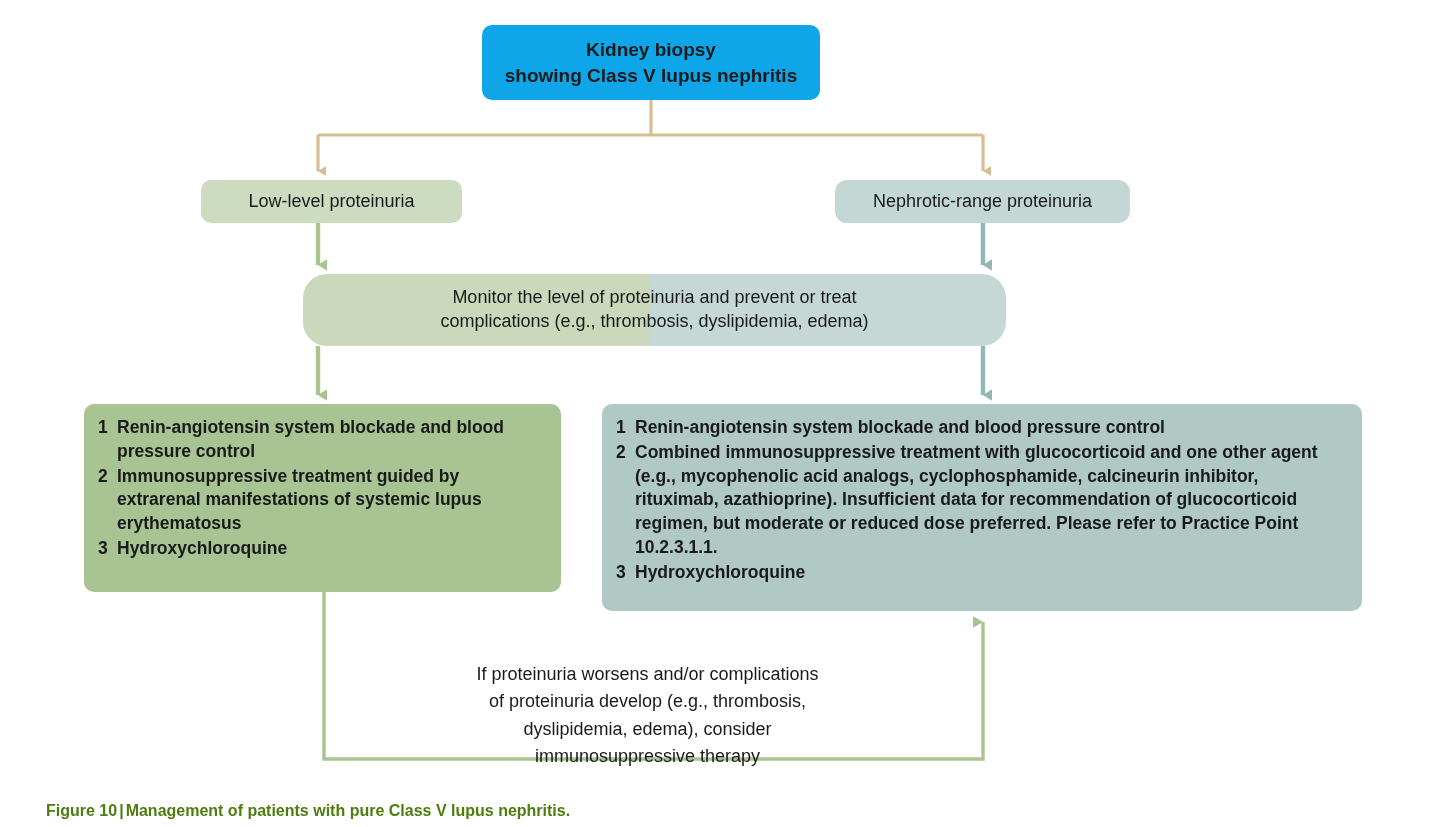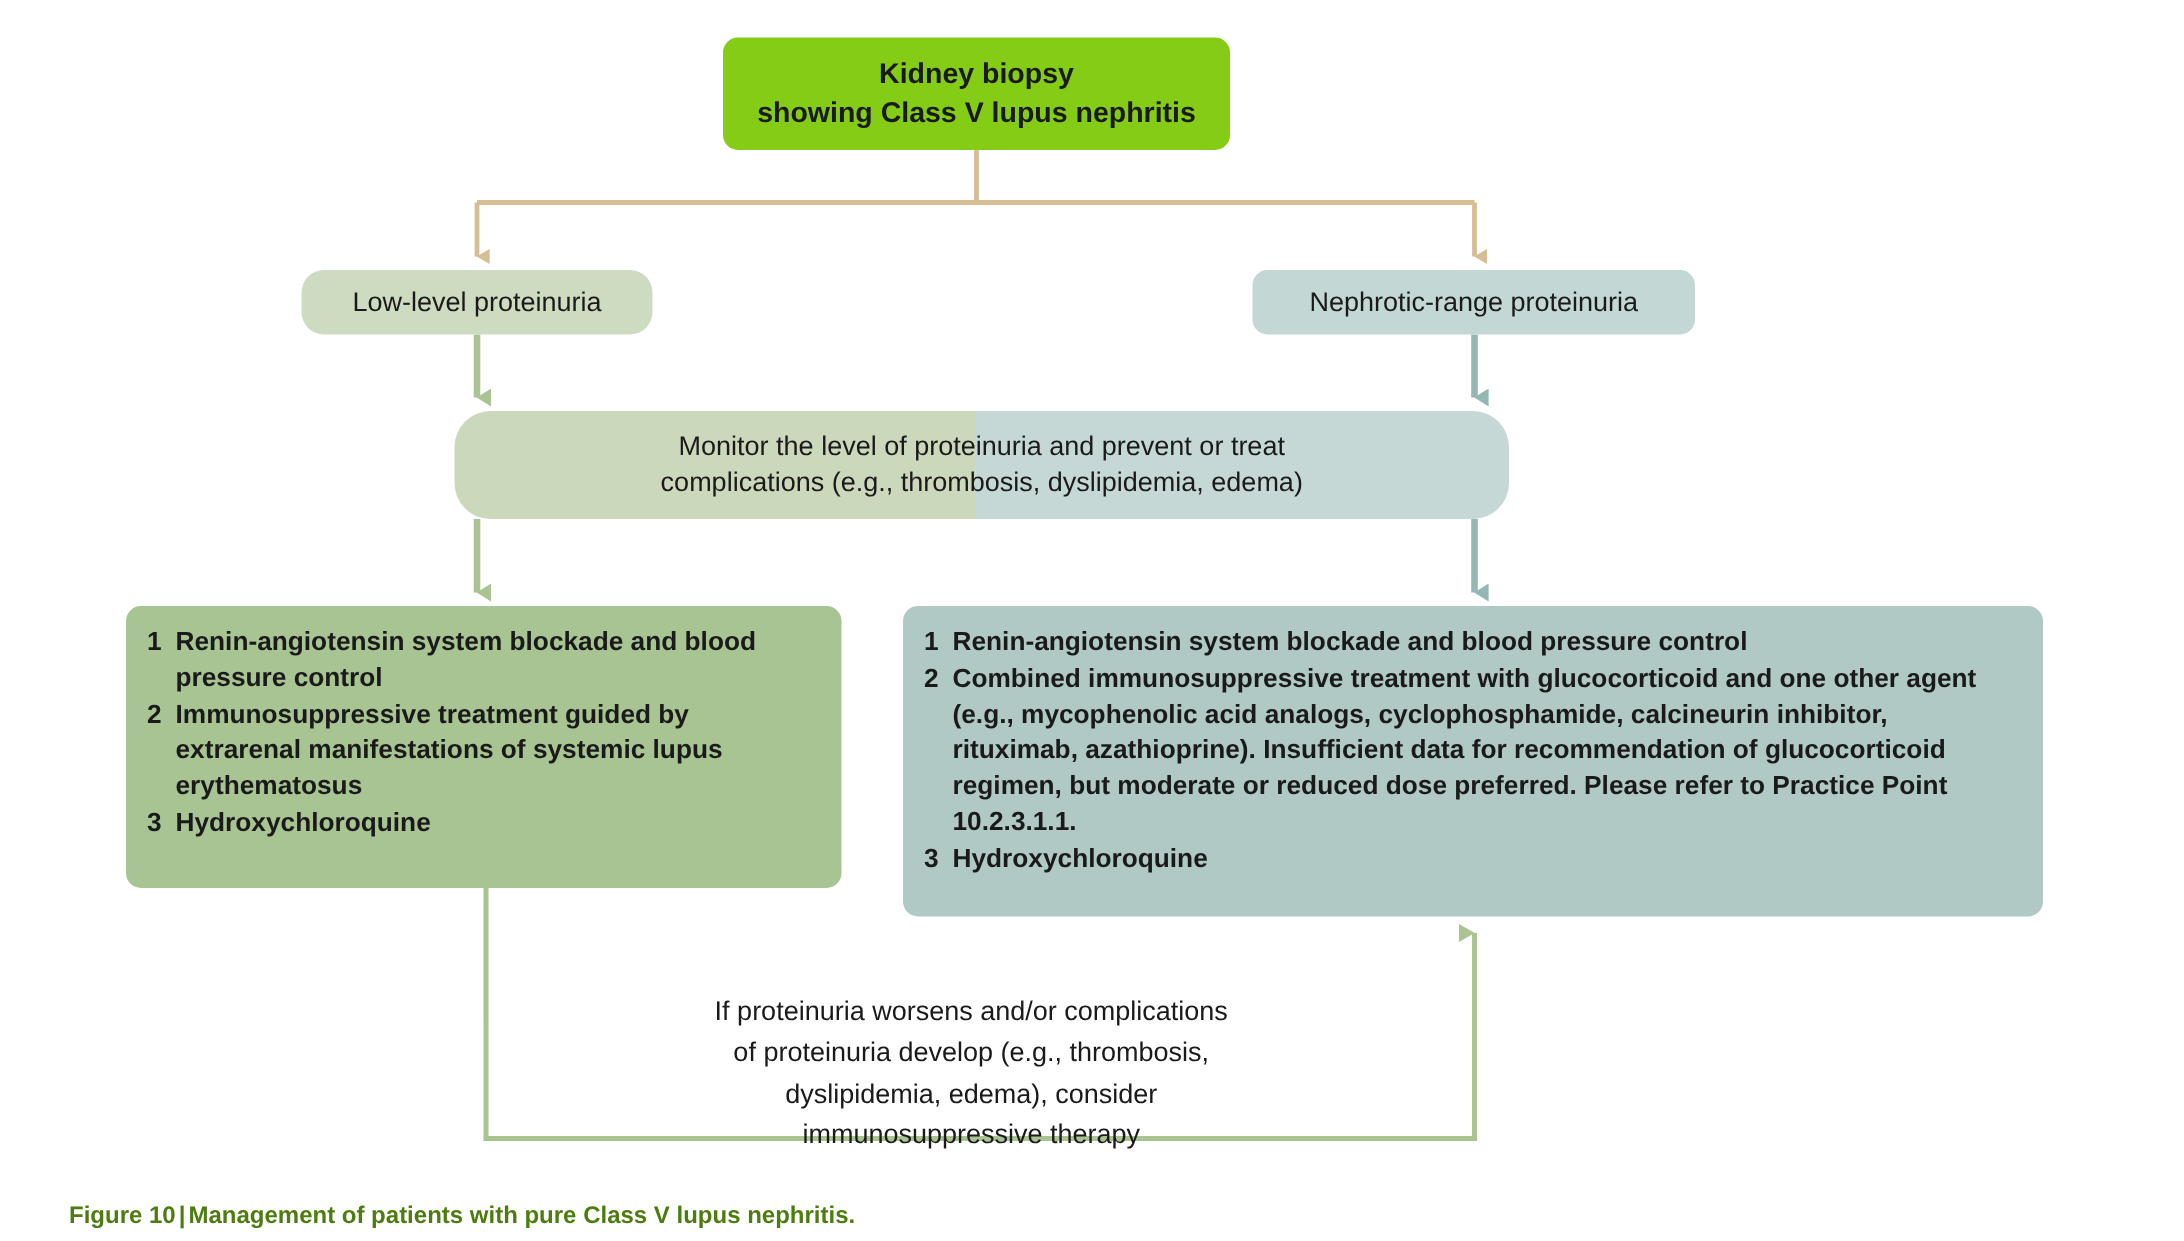--- a/index.html
+++ b/index.html
@@ -37,43 +37,43 @@
     text-align: center;
     line-height: 1.32;
   }
 
   
   #node-root {
     left: 482px;
     top: 25px;
     width: 338px;
     height: 75px;
-    background: #84cc16;
+    background: #0ea5e9;
     font-size: 19px;
     font-weight: bold;
     padding: 0 14px;
   }
 
   
   #node-low {
     left: 201px;
     top: 180px;
-    width: 234px;
+    width: 261px;
     height: 43px;
     background: #cddbc0;
     font-size: 18px;
-    border-radius: 15px;
   }
   #node-nephrotic {
     left: 835px;
     top: 180px;
     width: 295px;
     height: 43px;
     background: #c3d7d4;
     font-size: 18px;
+    border-radius: 12px;
   }
 
   
   #node-monitor {
     left: 303px;
     top: 274px;
     width: 703px;
     height: 72px;
     font-size: 18px;
     background: linear-gradient(to right, #ccd8bb 0%, #ccd8bb 49.4%, #c6d8d6 49.4%, #c6d8d6 100%);

